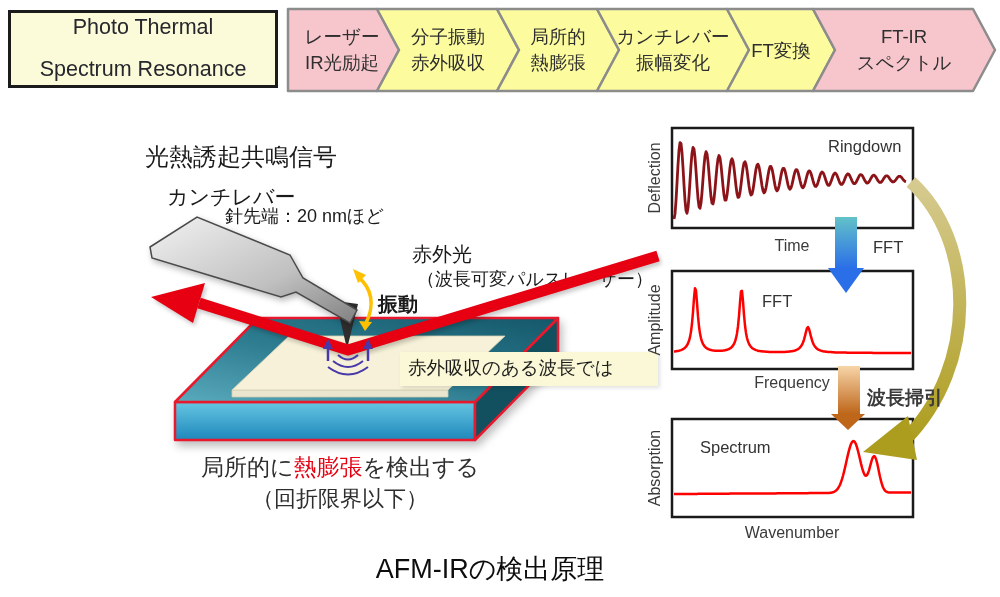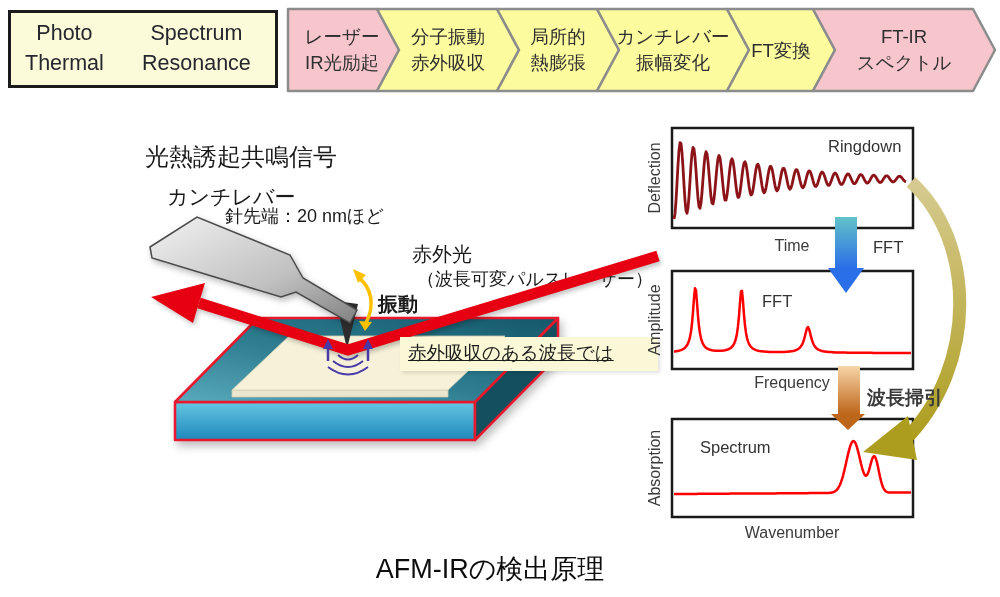--- a/index.html
+++ b/index.html
@@ -1,27 +1,27 @@
 <!DOCTYPE html>
 <html><head>
 <meta charset="utf-8">
 <style>
   html,body{margin:0;padding:0;background:#fff;}
   .canvas{position:relative;width:1000px;height:597px;background:#FFFFFF;overflow:hidden;
           font-family:"Liberation Sans","DejaVu Sans",sans-serif;color:#1a1a1a;}
   .abs{position:absolute;}
   .title-box{left:8px;top:10px;width:264px;height:72px;border:3px solid #1b1b1b;background:#FBFBD9;
-             display:flex;flex-direction:row;align-items:center;justify-content:space-between;
+             display:flex;flex-direction:column;align-items:center;justify-content:space-between;
              font-size:21.5px;line-height:1.38;color:#26262e;text-align:center;}
   .chevrons{left:285px;top:6px;}
   .chevrons text{font-size:18.5px;fill:#2e2e2e;text-anchor:middle;}
   .diagram-svg{left:95px;top:125px;}
   .diagram-svg text{fill:#1a1a1a;}
-  .note-box{left:400px;top:337px;width:242px;background:#FAF8D6;padding:3px 8px 5px 8px;
-            font-size:18.5px;line-height:1.42;color:#1c1c1c;box-shadow:2px 2px 4px rgba(0,0,0,0.12);text-decoration:underline;}
+  .note-box{left:400px;top:352px;width:242px;background:#FAF8D6;padding:3px 8px 5px 8px;
+            font-size:18.5px;line-height:1.42;color:#1c1c1c;box-shadow:2px 2px 4px rgba(0,0,0,0.12);}
   .caption{left:115px;top:452px;width:450px;text-align:center;color:#2e2e2e;}
   .caption .l1{font-size:23px;}
   .caption .l2{font-size:22px;margin-top:1px;}
   .plots-svg{left:645px;top:120px;}
   .plots-svg text{fill:#3b3b3b;}
   .plots-svg .axis{font-size:16px;}
   .plots-svg .inner{font-size:16.5px;fill:#333;}
   .footer-title{left:0;top:551px;width:980px;text-align:center;font-size:27px;color:#0d0d0d;}
   .stage-shadow{filter:drop-shadow(3px 5px 4px rgba(70,70,70,0.35));}
   .beam-shadow{filter:drop-shadow(2px 3px 2px rgba(0,0,0,0.22));}
@@ -115,20 +115,26 @@
     <path d="M 263,152 C 277,163 280,180 271,198" fill="none" stroke="#FFC000" stroke-width="3.5" stroke-linecap="round"></path>
     <polygon points="258,144 271,150 263,158" fill="#FFC000"></polygon>
     <polygon points="270,206 264,196 277,197" fill="#FFC000"></polygon>
     <text x="283" y="186" font-size="20" font-weight="bold" fill="#E60012">振動</text>
   </svg>
 
   <div class="abs note-box">
     <div>赤外吸収のある波長では</div>
   </div>
 
+  <div class="abs caption">
+    <div class="l1">
+      <span>局所的に</span><span style="color:#E60012">熱膨張</span><span>を検出する</span>
+    </div>
+    <div class="l2">（回折限界以下）</div>
+  </div>
 
   <svg class="abs plots-svg" width="355" height="430" viewBox="0 0 355 430">
     <defs>
       <linearGradient id="gradBlue" x1="0" y1="0" x2="0" y2="1">
         <stop offset="0" stop-color="#62C2C8"></stop>
           <stop offset="1" stop-color="#2B6FE8"></stop>
       </linearGradient>
       <linearGradient id="gradOrange" x1="0" y1="0" x2="0" y2="1">
         <stop offset="0" stop-color="#F7D5A8"></stop>
           <stop offset="1" stop-color="#BE661A"></stop>

